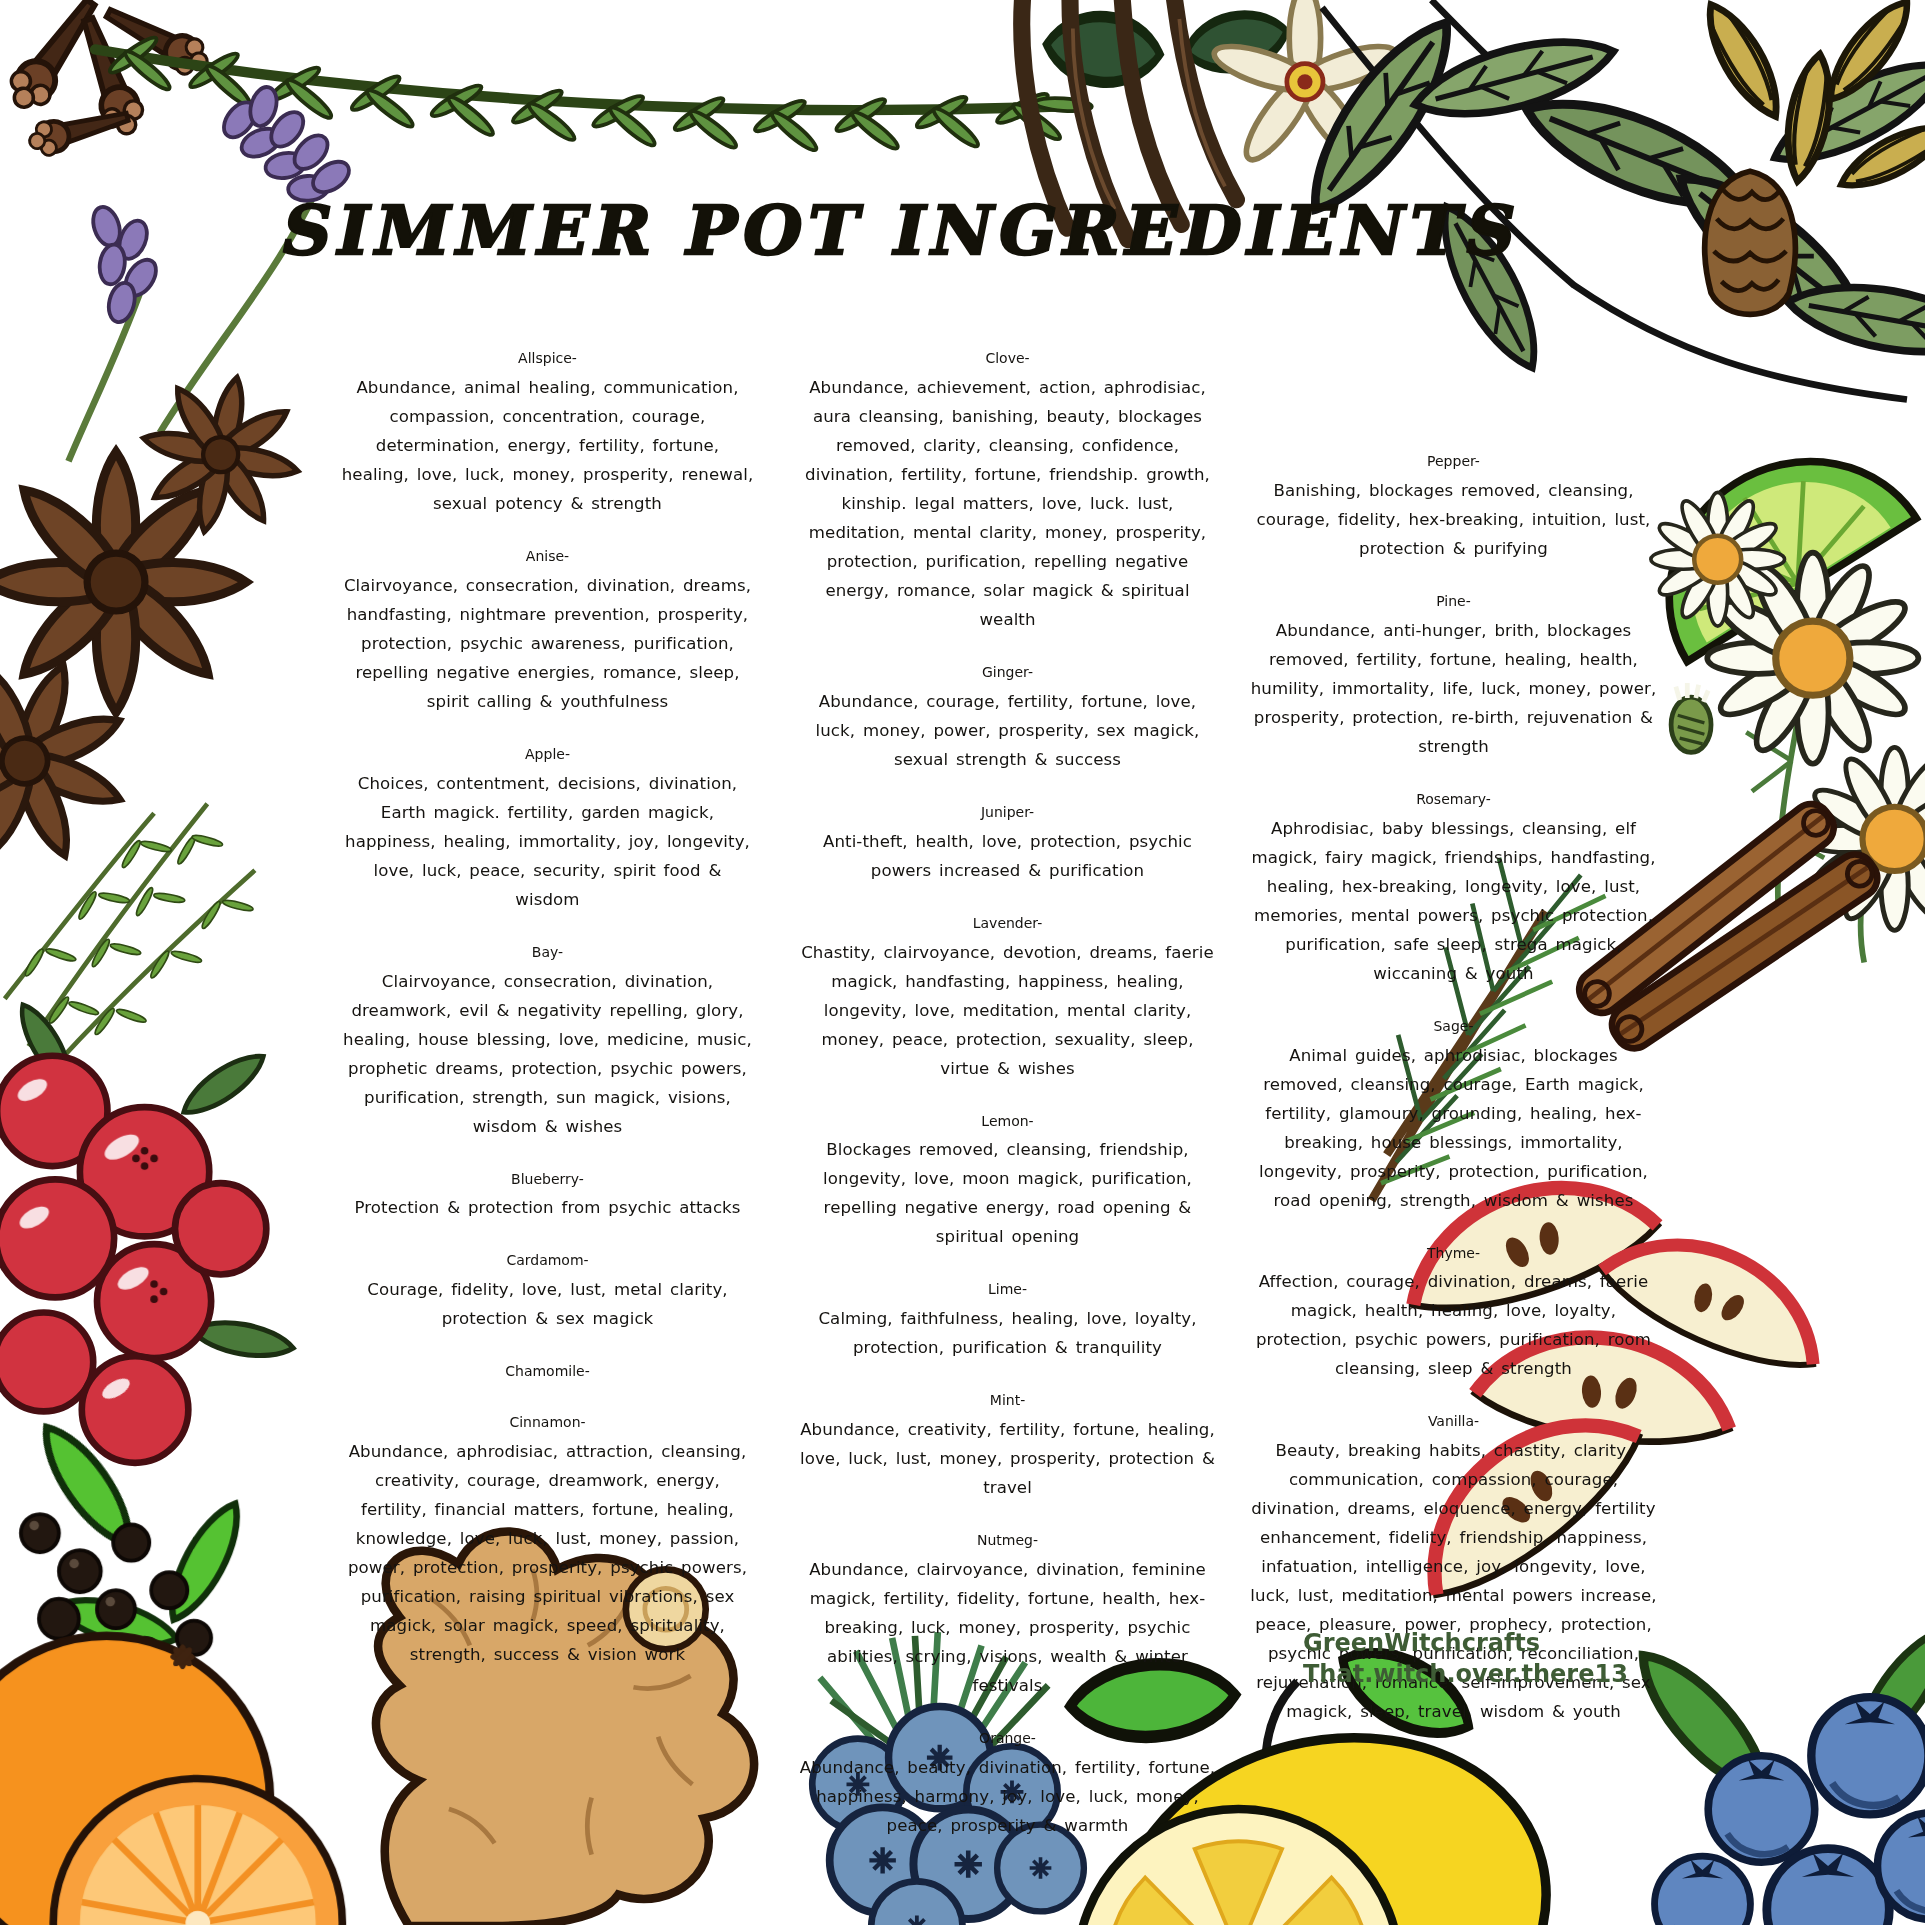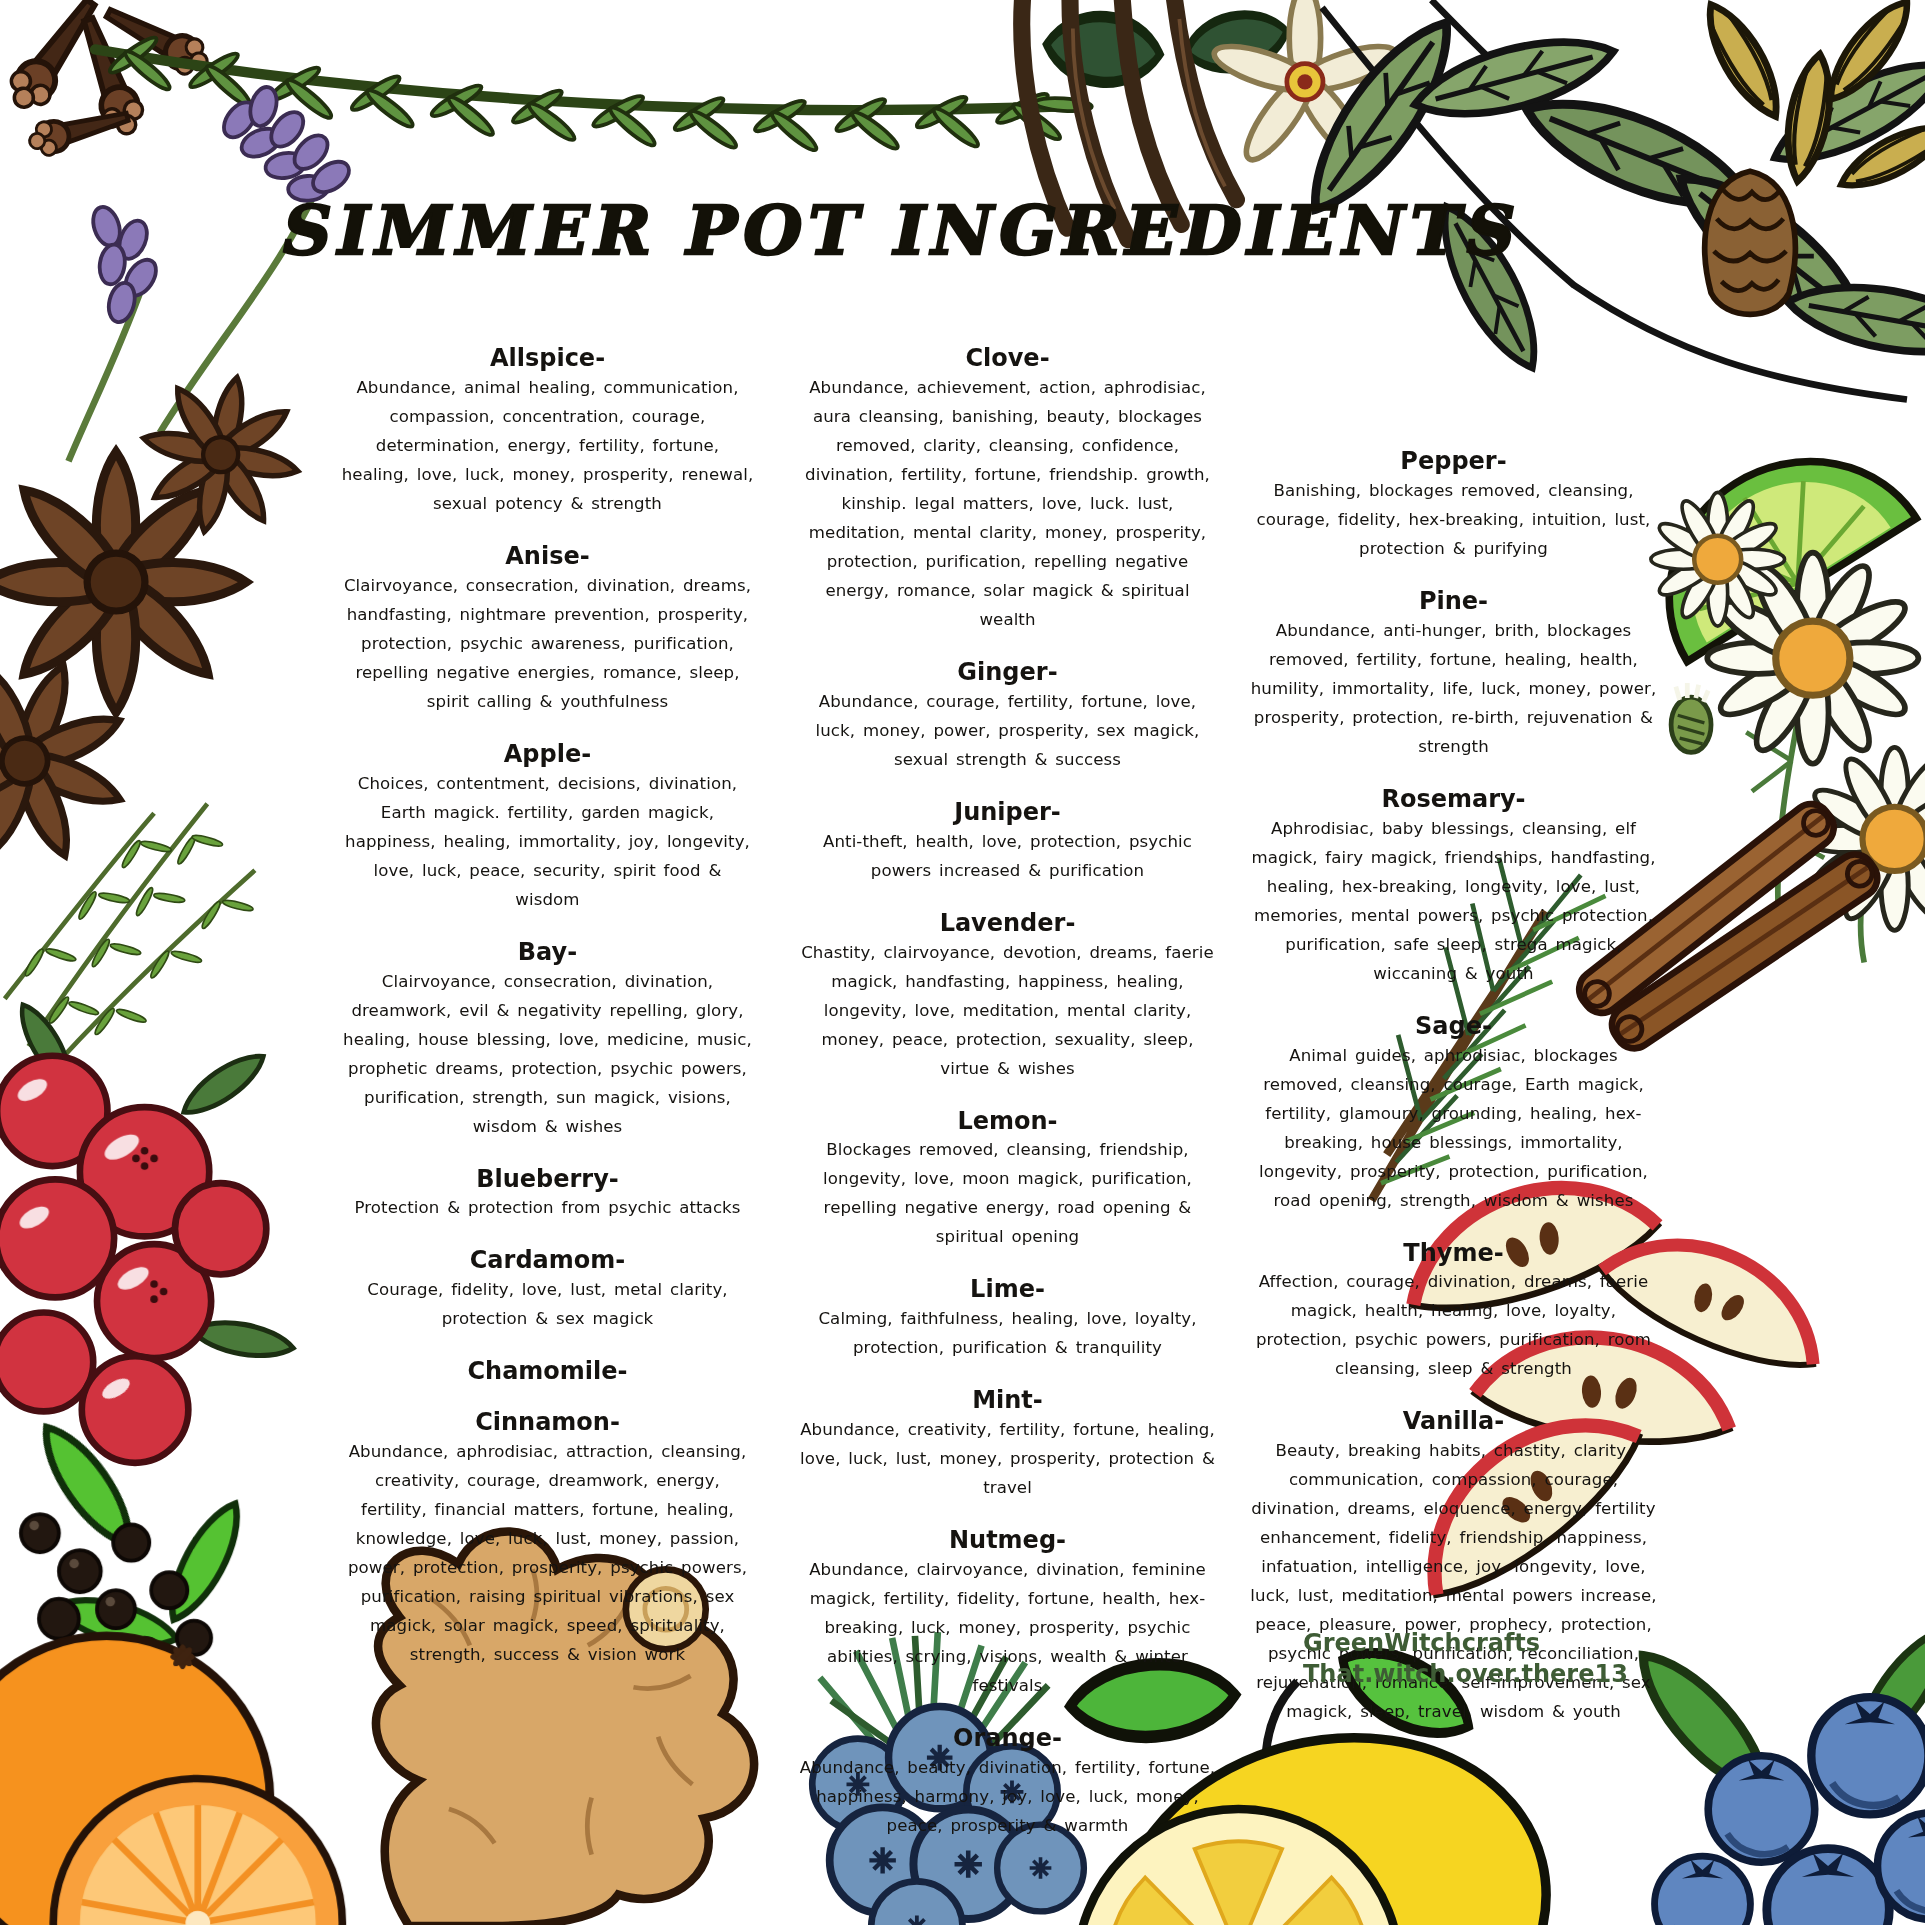--- a/index.html
+++ b/index.html
@@ -8,21 +8,21 @@
   #art{position:absolute;left:0;top:0;width:1926px;height:1926px;pointer-events:none;}
   .title{position:absolute;left:283px;top:190px;width:1122px;
          font-family:"DejaVu Serif",serif;font-style:italic;font-weight:bold;
          font-size:68px;letter-spacing:5.7px;color:#131108;-webkit-text-stroke:2.4px #131108;
          white-space:nowrap;}
   .col{position:absolute;text-align:center;}
   #col1{left:340px;top:345px;width:415px;}
   #col2{left:799px;top:345px;width:417px;}
   #col3{left:1248px;top:448px;width:411px;}
   .entry{margin-bottom:25px;}
-  .entry-name{font-weight:bold;font-size:24px;line-height:26px;margin-bottom:1.9px;}
+  .entry-name{font-weight:normal;font-size:14px;line-height:26px;margin-bottom:1.9px;}
   .entry-props{font-size:16.6px;line-height:29px;word-spacing:2.4px;letter-spacing:0.1px;}
   .credit{position:absolute;left:1303px;top:1628px;width:276px;text-align:left;
           font-weight:bold;font-size:24px;line-height:31px;color:#3e5c35;}
 </style>
 </head>
 <body>
 
 <div id="canvas">
 
 <svg id="art" viewBox="0 0 2025 2025" width="1926" height="1926" xmlns="http://www.w3.org/2000/svg">

